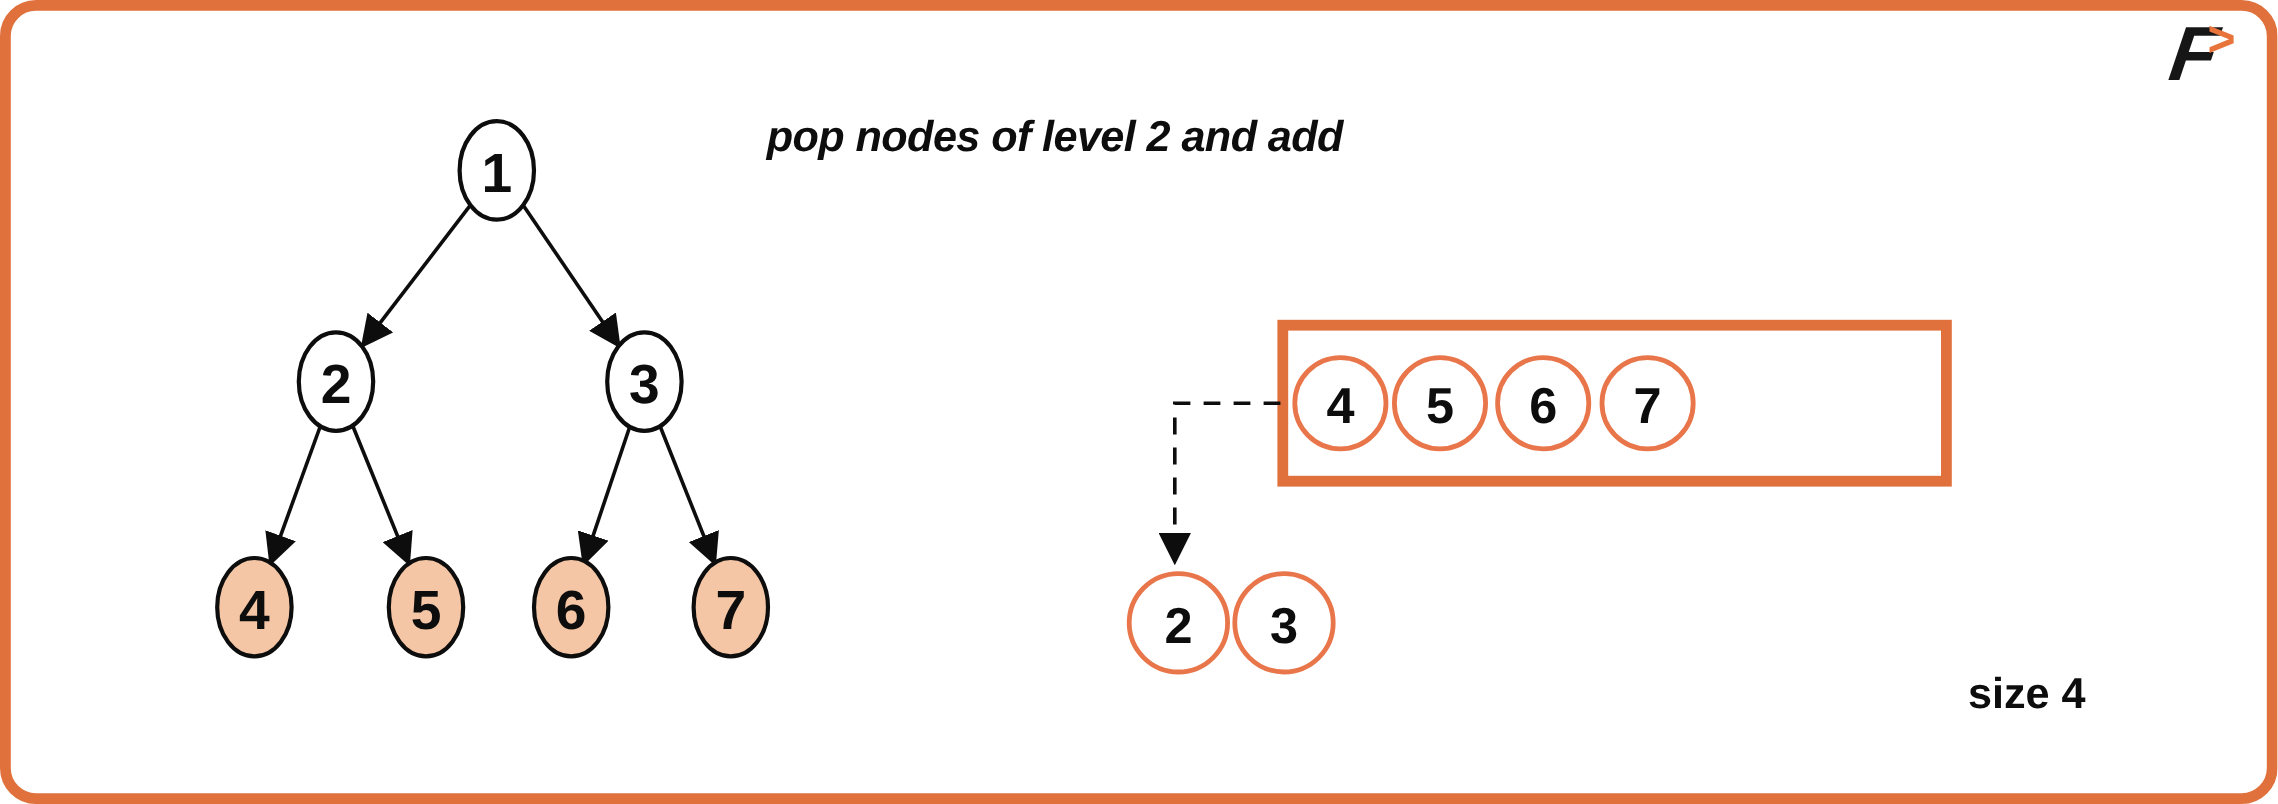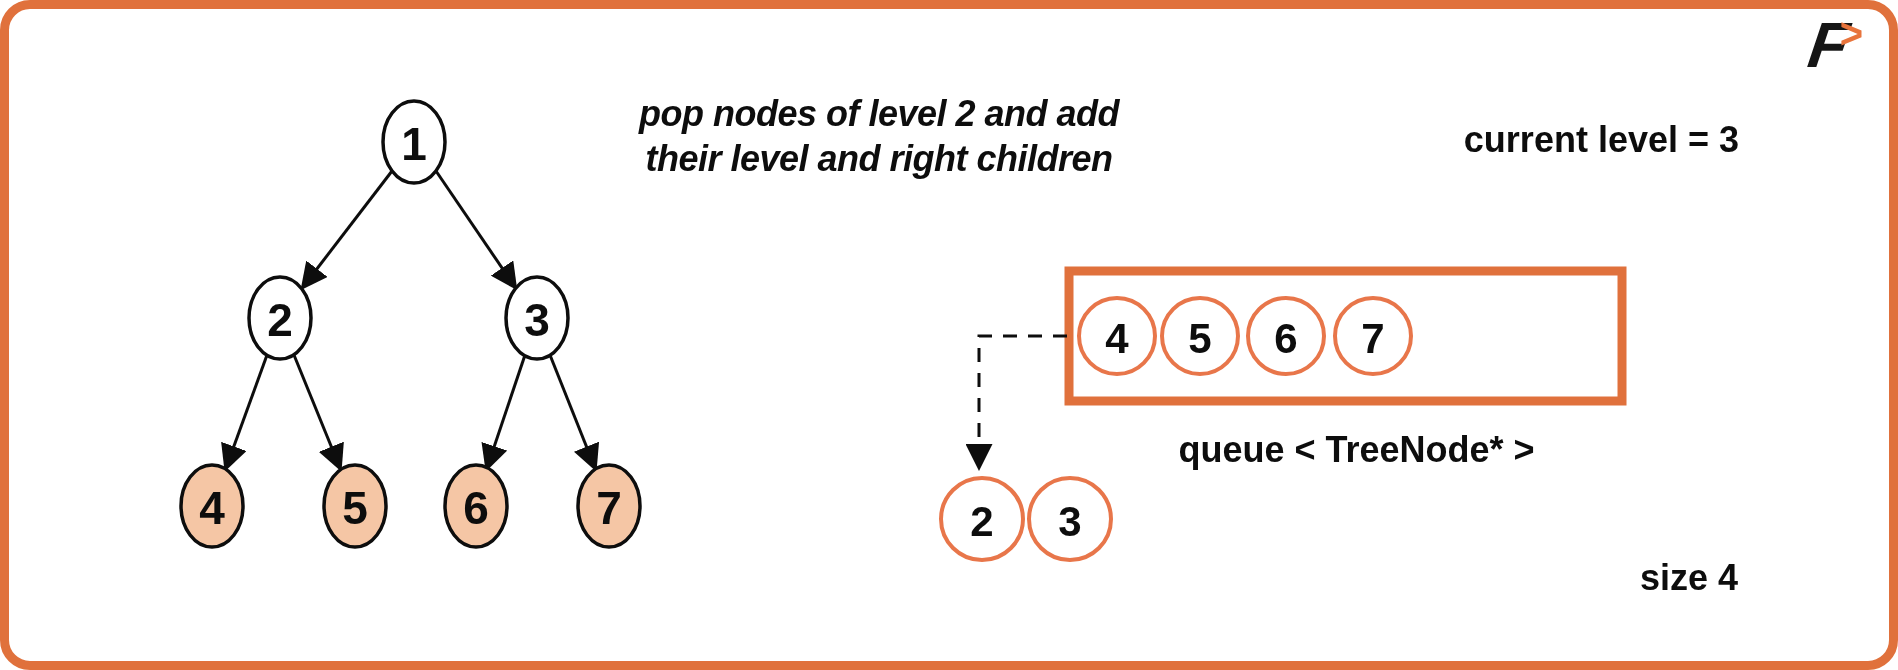--- a/index.html
+++ b/index.html
@@ -110,26 +110,23 @@
       </g>
       <g>
         <circle cx="1061" cy="510" r="41" fill="#ffffff" stroke="#E8764A" stroke-width="4"></circle>
         <text class="node-digit" x="1061" y="512" font-size="42" fill="#0d0d0d" text-anchor="middle" dominant-baseline="central">3</text>
       </g>
     </g>
   </svg>
 
   <div class="txt annotation">
     <div>pop nodes of level 2 and add</div>
-    <div>their level and right children</div>
   </div>
 
-  <div class="txt current-level">current level = 3</div>
 
-  <div class="txt queue-label">queue &lt; TreeNode* &gt;</div>
 
   <div class="txt size-label">size 4</div>
 
   <div class="logo">
     <span class="logo-f">F</span>
     <span class="logo-arrow">&gt;</span>
   </div>
 
 </div>
 

